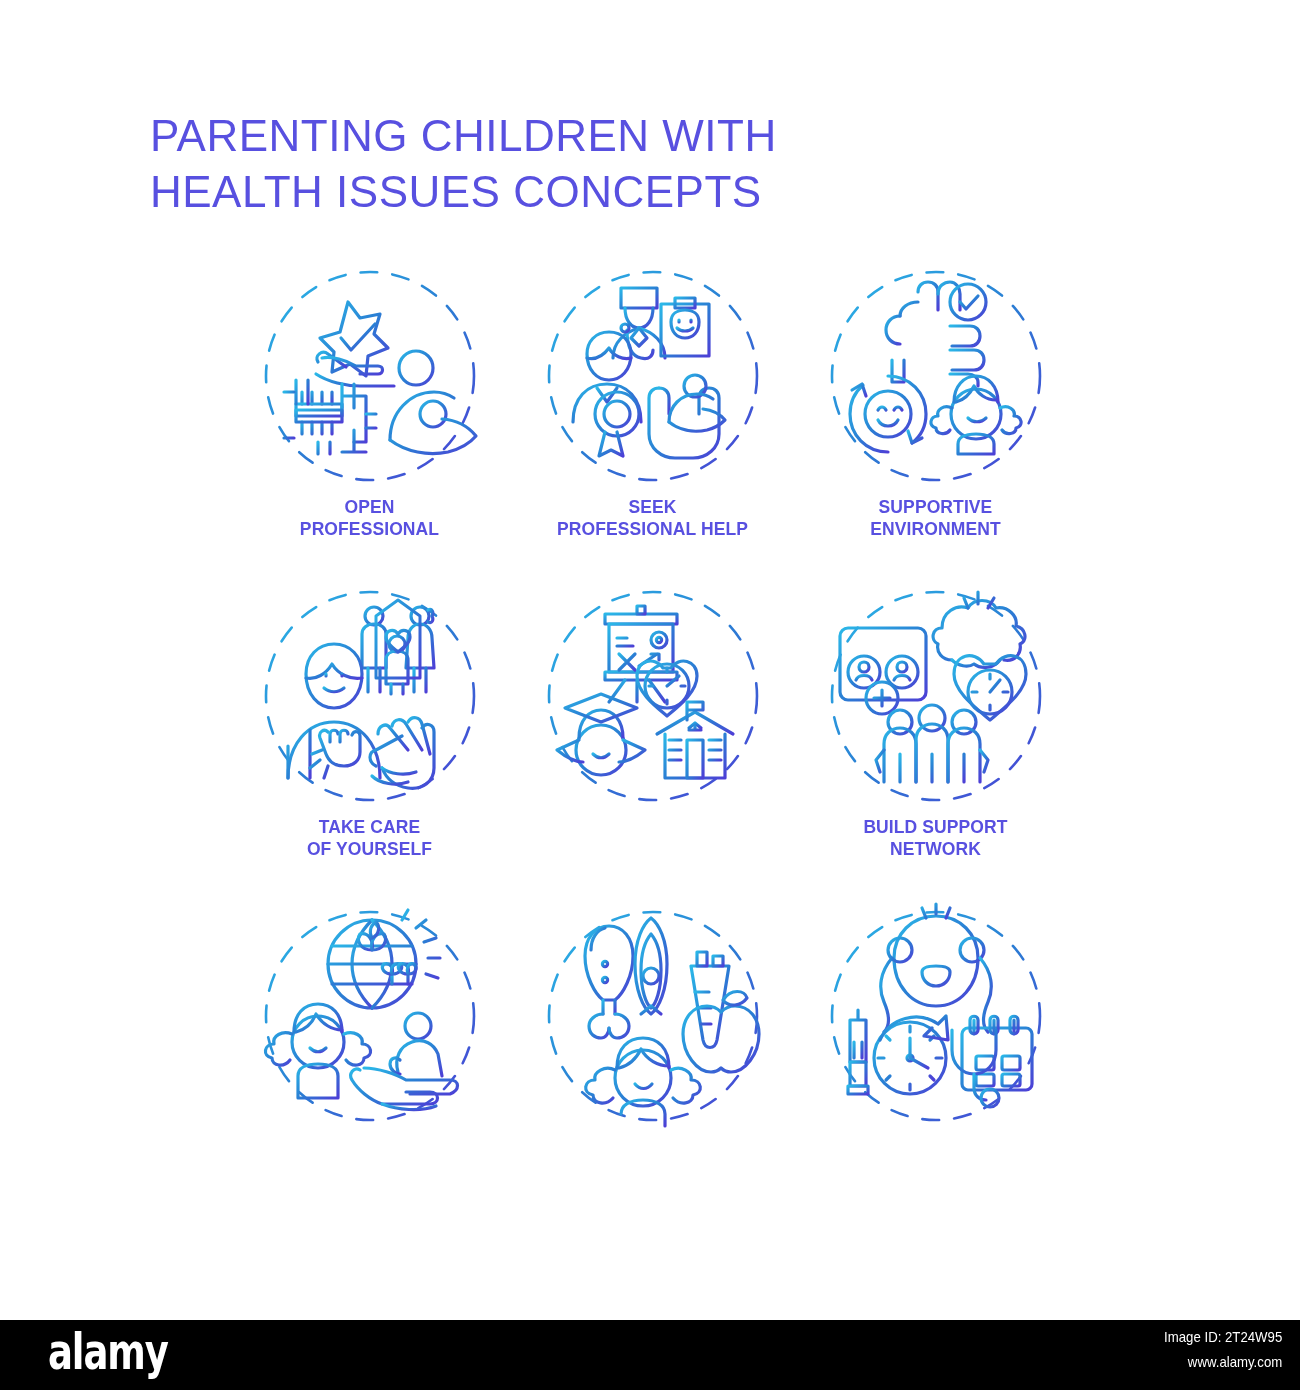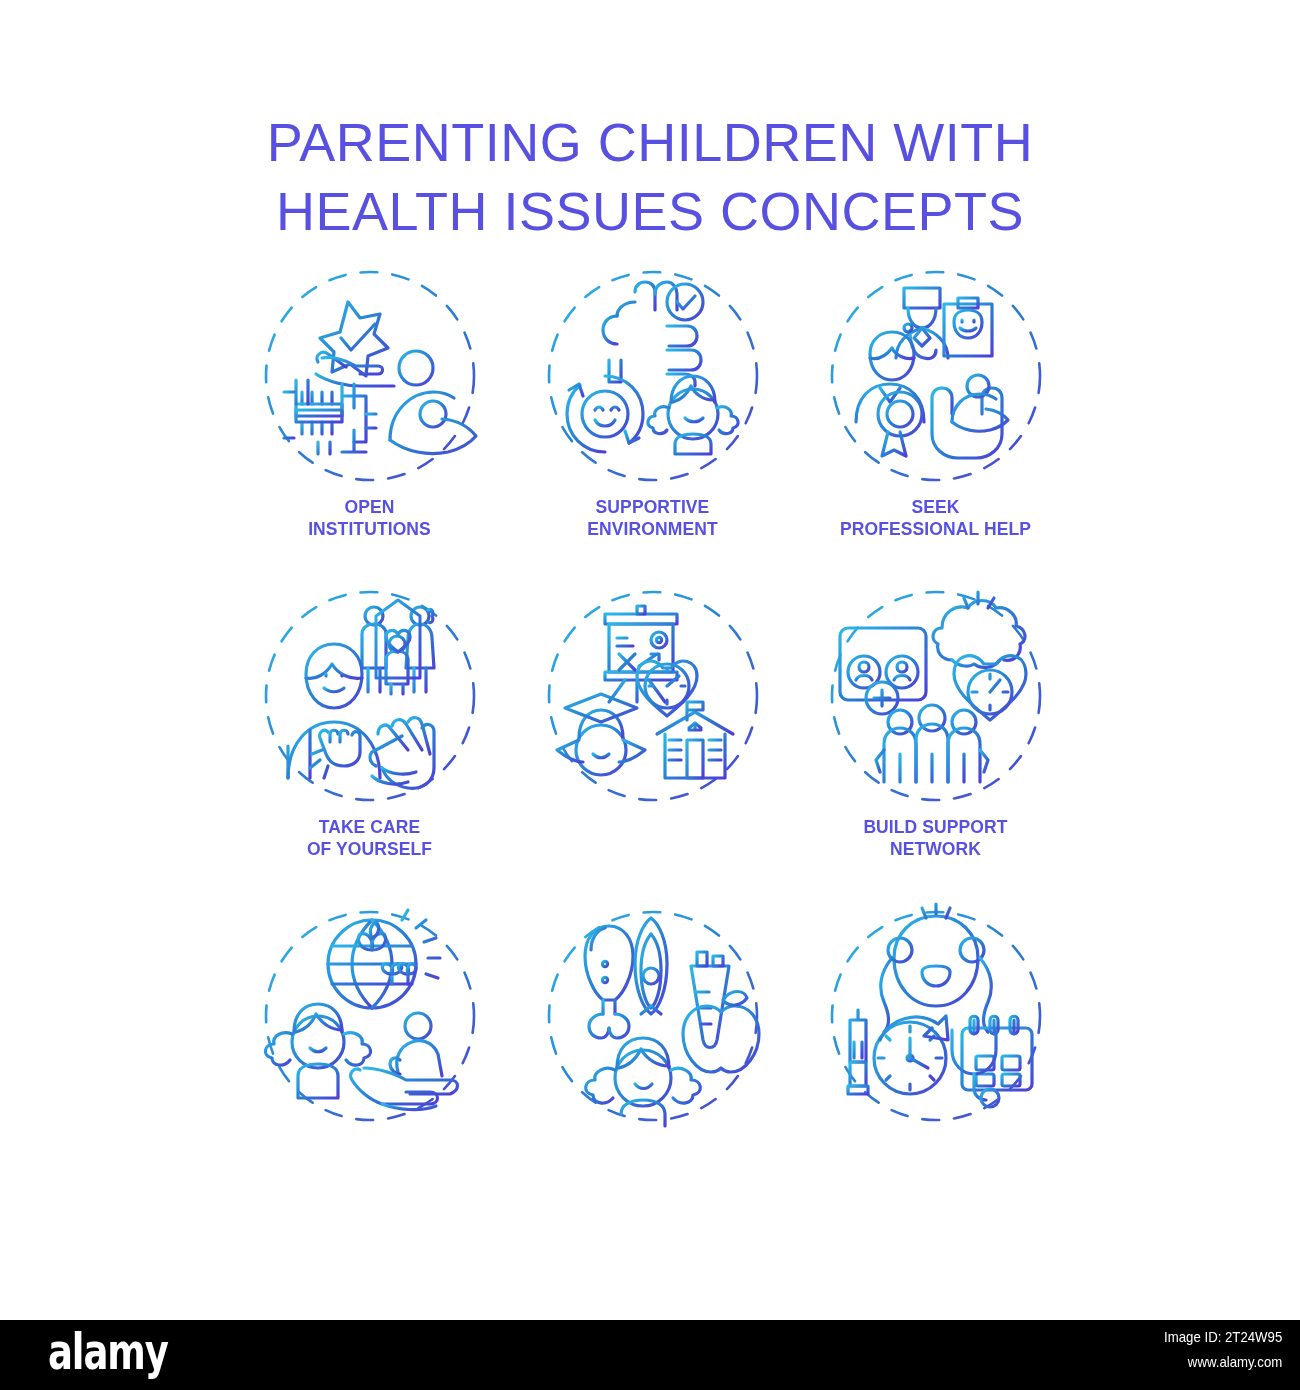--- a/index.html
+++ b/index.html
@@ -22,23 +22,22 @@
     height: 1320px;
     background: #ffffff;
   }
 
   
   #title {
     position: absolute;
     left: 150px;
     top: 108px;
     width: 1000px;
-    text-align: center;
     color: #5850e0;
-    font-size: 54px;
+    font-size: 44px;
     line-height: 1.28;
     letter-spacing: 0.5px;
     font-weight: 400;
     font-family: "Liberation Sans", sans-serif;
     white-space: pre-line;
   }
 
   
   #grid {
     position: absolute;
@@ -159,21 +158,76 @@
             <path d="M110 152 l10 0 M110 166 l10 0"></path>
 
             <circle cx="160" cy="106" r="17"></circle>
             <circle cx="177" cy="152" r="13"></circle>
             <path d="M134 178 c0 -28 20 -48 44 -48 c8 0 14 2 20 6"></path>
             <path d="M134 178 c16 12 38 16 58 12 c12 -3 22 -9 28 -16 c-8 -10 -20 -16 -34 -17"></path>
           </g>
         </svg>
       </div>
       <div class="cell-label">OPEN
-INSTITUTIONS</div>
+PROFESSIONAL</div>
+    </div>
+
+    <div class="cell">
+      <div class="icon-wrap">
+        <svg viewBox="0 0 228 228" fill="none" stroke-linecap="round" stroke-linejoin="round">
+          <defs>
+            <linearGradient id="g2" x1="0" y1="0" x2="1" y2="1">
+              <stop offset="0" stop-color="#2bb8e8"></stop>
+                <stop offset="0.5" stop-color="#2a7fd4"></stop>
+                <stop offset="1" stop-color="#4d3fd6"></stop>
+            </linearGradient>
+          </defs>
+          <circle cx="114" cy="114" r="104" stroke="url(#g2)" stroke-width="2.6" stroke-dasharray="17 15"></circle>
+          <g stroke="url(#g2)" stroke-width="3.2">
+
+            <path d="M82 26 l36 0 0 20 -36 0 z"></path>
+            <path d="M78 46 l44 0"></path>
+            <path d="M86 46 c0 12 6 20 14 20 c8 0 14 -8 14 -20"></path>
+
+            <path d="M74 96 c0 -16 12 -26 26 -30"></path>
+            <path d="M126 96 c0 -16 -12 -26 -26 -30"></path>
+            <path d="M74 96 l52 0"></path>
+            <path d="M74 96 l0 -2 M74 96 l0 0"></path>
+            <path d="M100 66 l-8 10 8 8 8 -8 z"></path>
+
+            <path d="M88 68 c0 16 4 26 14 28 c8 2 12 -2 12 -8"></path>
+            <circle cx="86" cy="66" r="4"></circle>
+
+            <path d="M122 42 l48 0 0 52 -48 0 z"></path>
+            <path d="M136 36 l20 0 0 10 -20 0 z"></path>
+
+            <path d="M132 60 c0 -8 6 -12 14 -12 c8 0 14 4 14 12 c0 10 -6 16 -14 16 c-8 0 -14 -6 -14 -16 z"></path>
+            <path d="M138 66 c4 4 12 4 16 0"></path>
+            <path d="M140 58 l0 2 M152 58 l0 2"></path>
+
+            <path d="M34 160 c0 -24 14 -38 34 -38 c20 0 34 14 34 38"></path>
+            <path d="M48 92 c0 -12 8 -22 22 -22 c14 0 22 10 22 22 c0 16 -10 26 -22 26 c-12 0 -22 -10 -22 -26 z"></path>
+            <path d="M48 96 c8 2 16 -2 22 -10 c4 8 14 12 22 10"></path>
+            <path d="M58 126 l10 14 10 -14"></path>
+
+            <circle cx="78" cy="152" r="22"></circle>
+            <circle cx="78" cy="152" r="13"></circle>
+            <path d="M66 170 l-6 24 12 -6 12 6 -6 -24"></path>
+
+            <path d="M120 126 c-6 0 -10 4 -10 10 l0 36 c0 14 12 24 26 24 l18 0 c14 0 26 -10 26 -24 l0 -36 c0 -6 -4 -10 -10 -10 c-6 0 -10 4 -10 10 l0 16"></path>
+            <path d="M120 126 c6 0 10 4 10 10 l0 16"></path>
+
+            <circle cx="156" cy="124" r="11"></circle>
+            <path d="M130 160 c0 -16 12 -28 28 -28 c6 0 12 2 16 5"></path>
+            <path d="M130 160 c10 8 24 11 38 8 c8 -2 14 -6 18 -10 c-5 -6 -13 -10 -22 -11"></path>
+          </g>
+        </svg>
+      </div>
+      <div class="cell-label">SEEK
+PROFESSIONAL HELP</div>
     </div>
 
     <div class="cell">
       <div class="icon-wrap">
         <svg viewBox="0 0 228 228" fill="none" stroke-linecap="round" stroke-linejoin="round">
           <defs>
             <linearGradient id="g3" x1="0" y1="0" x2="1" y2="1">
               <stop offset="0" stop-color="#2bb8e8"></stop>
                 <stop offset="0.5" stop-color="#2a7fd4"></stop>
                 <stop offset="1" stop-color="#4d3fd6"></stop>
@@ -223,75 +277,20 @@
         </svg>
       </div>
       <div class="cell-label">SUPPORTIVE
 ENVIRONMENT</div>
     </div>
 
     <div class="cell">
       <div class="icon-wrap">
         <svg viewBox="0 0 228 228" fill="none" stroke-linecap="round" stroke-linejoin="round">
           <defs>
-            <linearGradient id="g2" x1="0" y1="0" x2="1" y2="1">
-              <stop offset="0" stop-color="#2bb8e8"></stop>
-                <stop offset="0.5" stop-color="#2a7fd4"></stop>
-                <stop offset="1" stop-color="#4d3fd6"></stop>
-            </linearGradient>
-          </defs>
-          <circle cx="114" cy="114" r="104" stroke="url(#g2)" stroke-width="2.6" stroke-dasharray="17 15"></circle>
-          <g stroke="url(#g2)" stroke-width="3.2">
-
-            <path d="M82 26 l36 0 0 20 -36 0 z"></path>
-            <path d="M78 46 l44 0"></path>
-            <path d="M86 46 c0 12 6 20 14 20 c8 0 14 -8 14 -20"></path>
-
-            <path d="M74 96 c0 -16 12 -26 26 -30"></path>
-            <path d="M126 96 c0 -16 -12 -26 -26 -30"></path>
-            <path d="M74 96 l52 0"></path>
-            <path d="M74 96 l0 -2 M74 96 l0 0"></path>
-            <path d="M100 66 l-8 10 8 8 8 -8 z"></path>
-
-            <path d="M88 68 c0 16 4 26 14 28 c8 2 12 -2 12 -8"></path>
-            <circle cx="86" cy="66" r="4"></circle>
-
-            <path d="M122 42 l48 0 0 52 -48 0 z"></path>
-            <path d="M136 36 l20 0 0 10 -20 0 z"></path>
-
-            <path d="M132 60 c0 -8 6 -12 14 -12 c8 0 14 4 14 12 c0 10 -6 16 -14 16 c-8 0 -14 -6 -14 -16 z"></path>
-            <path d="M138 66 c4 4 12 4 16 0"></path>
-            <path d="M140 58 l0 2 M152 58 l0 2"></path>
-
-            <path d="M34 160 c0 -24 14 -38 34 -38 c20 0 34 14 34 38"></path>
-            <path d="M48 92 c0 -12 8 -22 22 -22 c14 0 22 10 22 22 c0 16 -10 26 -22 26 c-12 0 -22 -10 -22 -26 z"></path>
-            <path d="M48 96 c8 2 16 -2 22 -10 c4 8 14 12 22 10"></path>
-            <path d="M58 126 l10 14 10 -14"></path>
-
-            <circle cx="78" cy="152" r="22"></circle>
-            <circle cx="78" cy="152" r="13"></circle>
-            <path d="M66 170 l-6 24 12 -6 12 6 -6 -24"></path>
-
-            <path d="M120 126 c-6 0 -10 4 -10 10 l0 36 c0 14 12 24 26 24 l18 0 c14 0 26 -10 26 -24 l0 -36 c0 -6 -4 -10 -10 -10 c-6 0 -10 4 -10 10 l0 16"></path>
-            <path d="M120 126 c6 0 10 4 10 10 l0 16"></path>
-
-            <circle cx="156" cy="124" r="11"></circle>
-            <path d="M130 160 c0 -16 12 -28 28 -28 c6 0 12 2 16 5"></path>
-            <path d="M130 160 c10 8 24 11 38 8 c8 -2 14 -6 18 -10 c-5 -6 -13 -10 -22 -11"></path>
-          </g>
-        </svg>
-      </div>
-      <div class="cell-label">SEEK
-PROFESSIONAL HELP</div>
-    </div>
-
-    <div class="cell">
-      <div class="icon-wrap">
-        <svg viewBox="0 0 228 228" fill="none" stroke-linecap="round" stroke-linejoin="round">
-          <defs>
             <linearGradient id="g4" x1="0" y1="0" x2="1" y2="1">
               <stop offset="0" stop-color="#2bb8e8"></stop>
                 <stop offset="0.5" stop-color="#2a7fd4"></stop>
                 <stop offset="1" stop-color="#4d3fd6"></stop>
             </linearGradient>
           </defs>
           <circle cx="114" cy="114" r="104" stroke="url(#g4)" stroke-width="2.6" stroke-dasharray="17 15"></circle>
           <g stroke="url(#g4)" stroke-width="3.2">
 
             <circle cx="118" cy="34" r="9"></circle>

